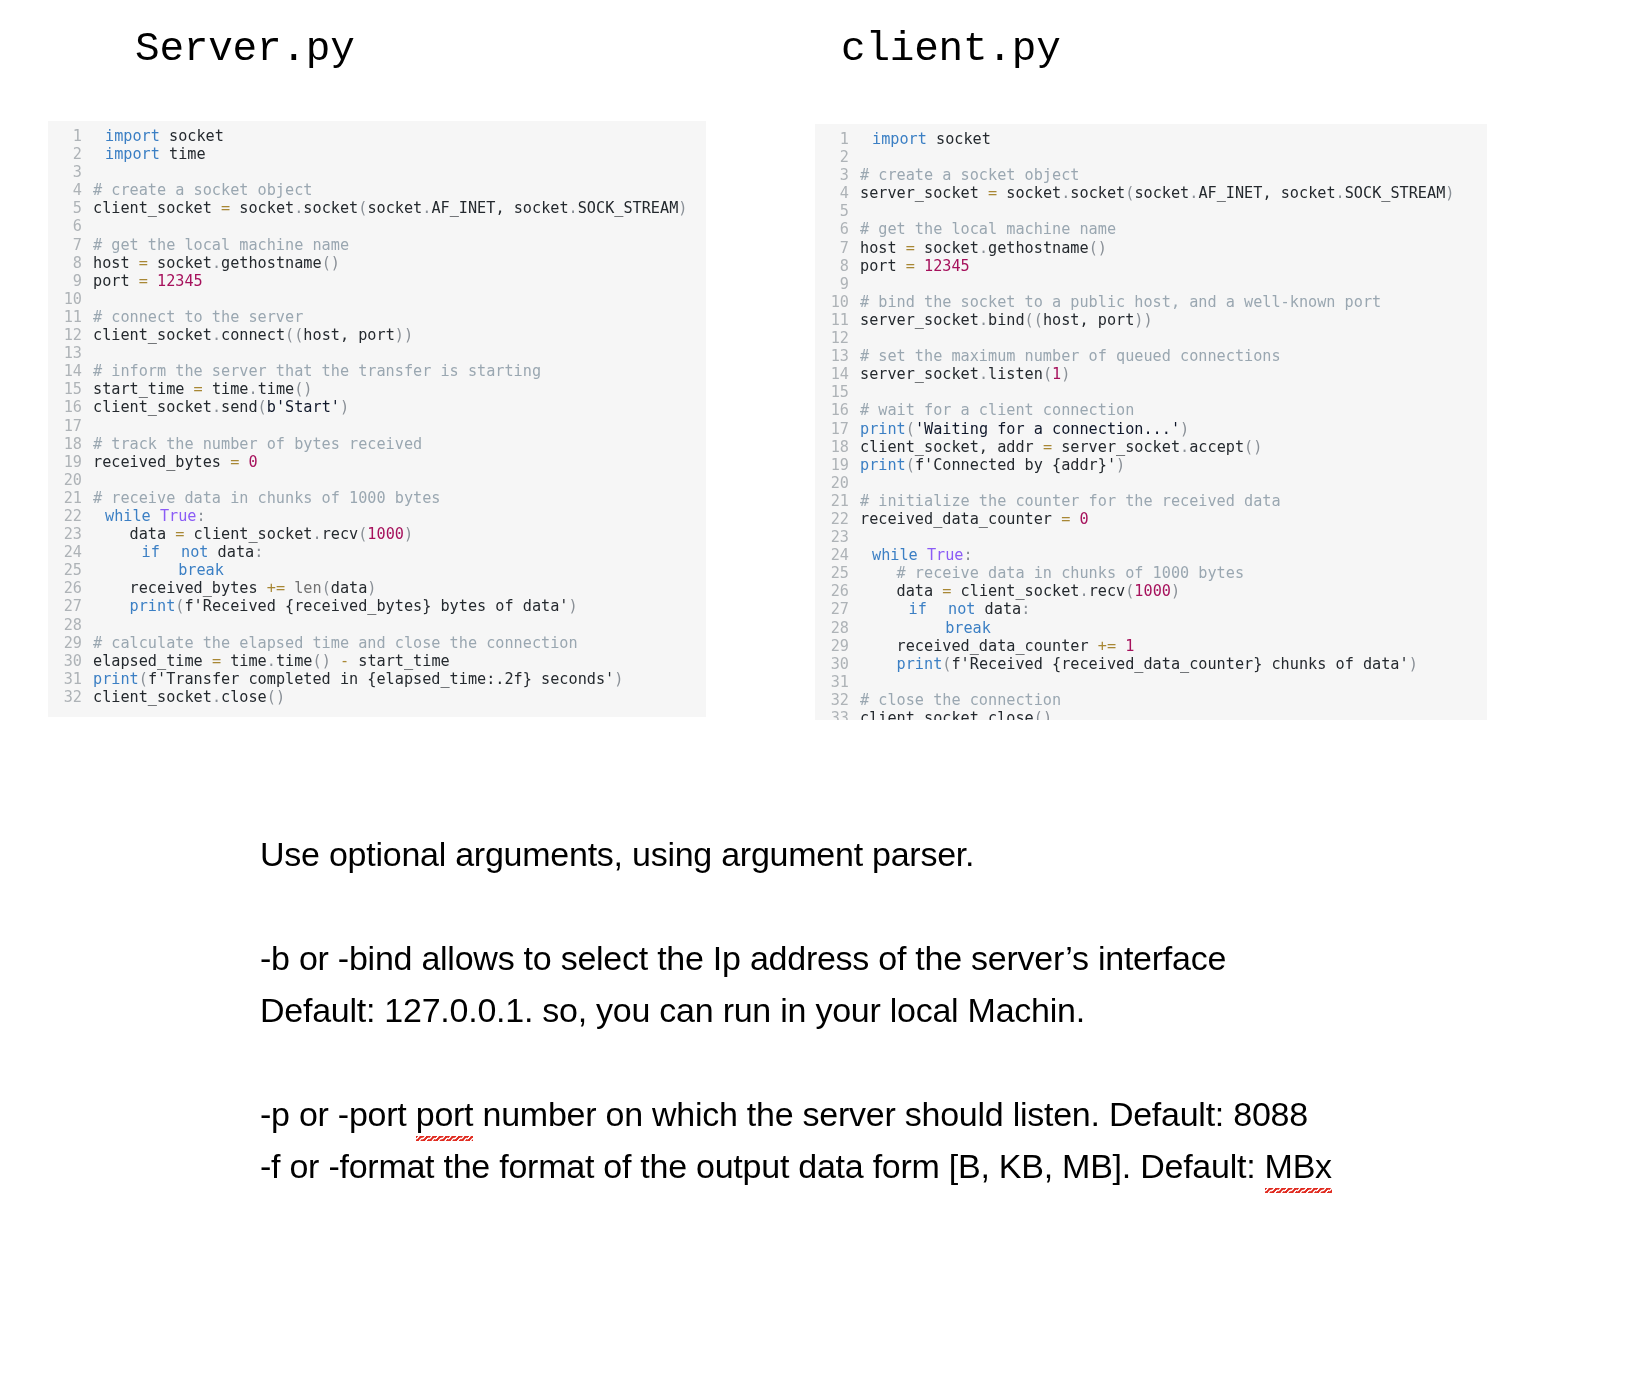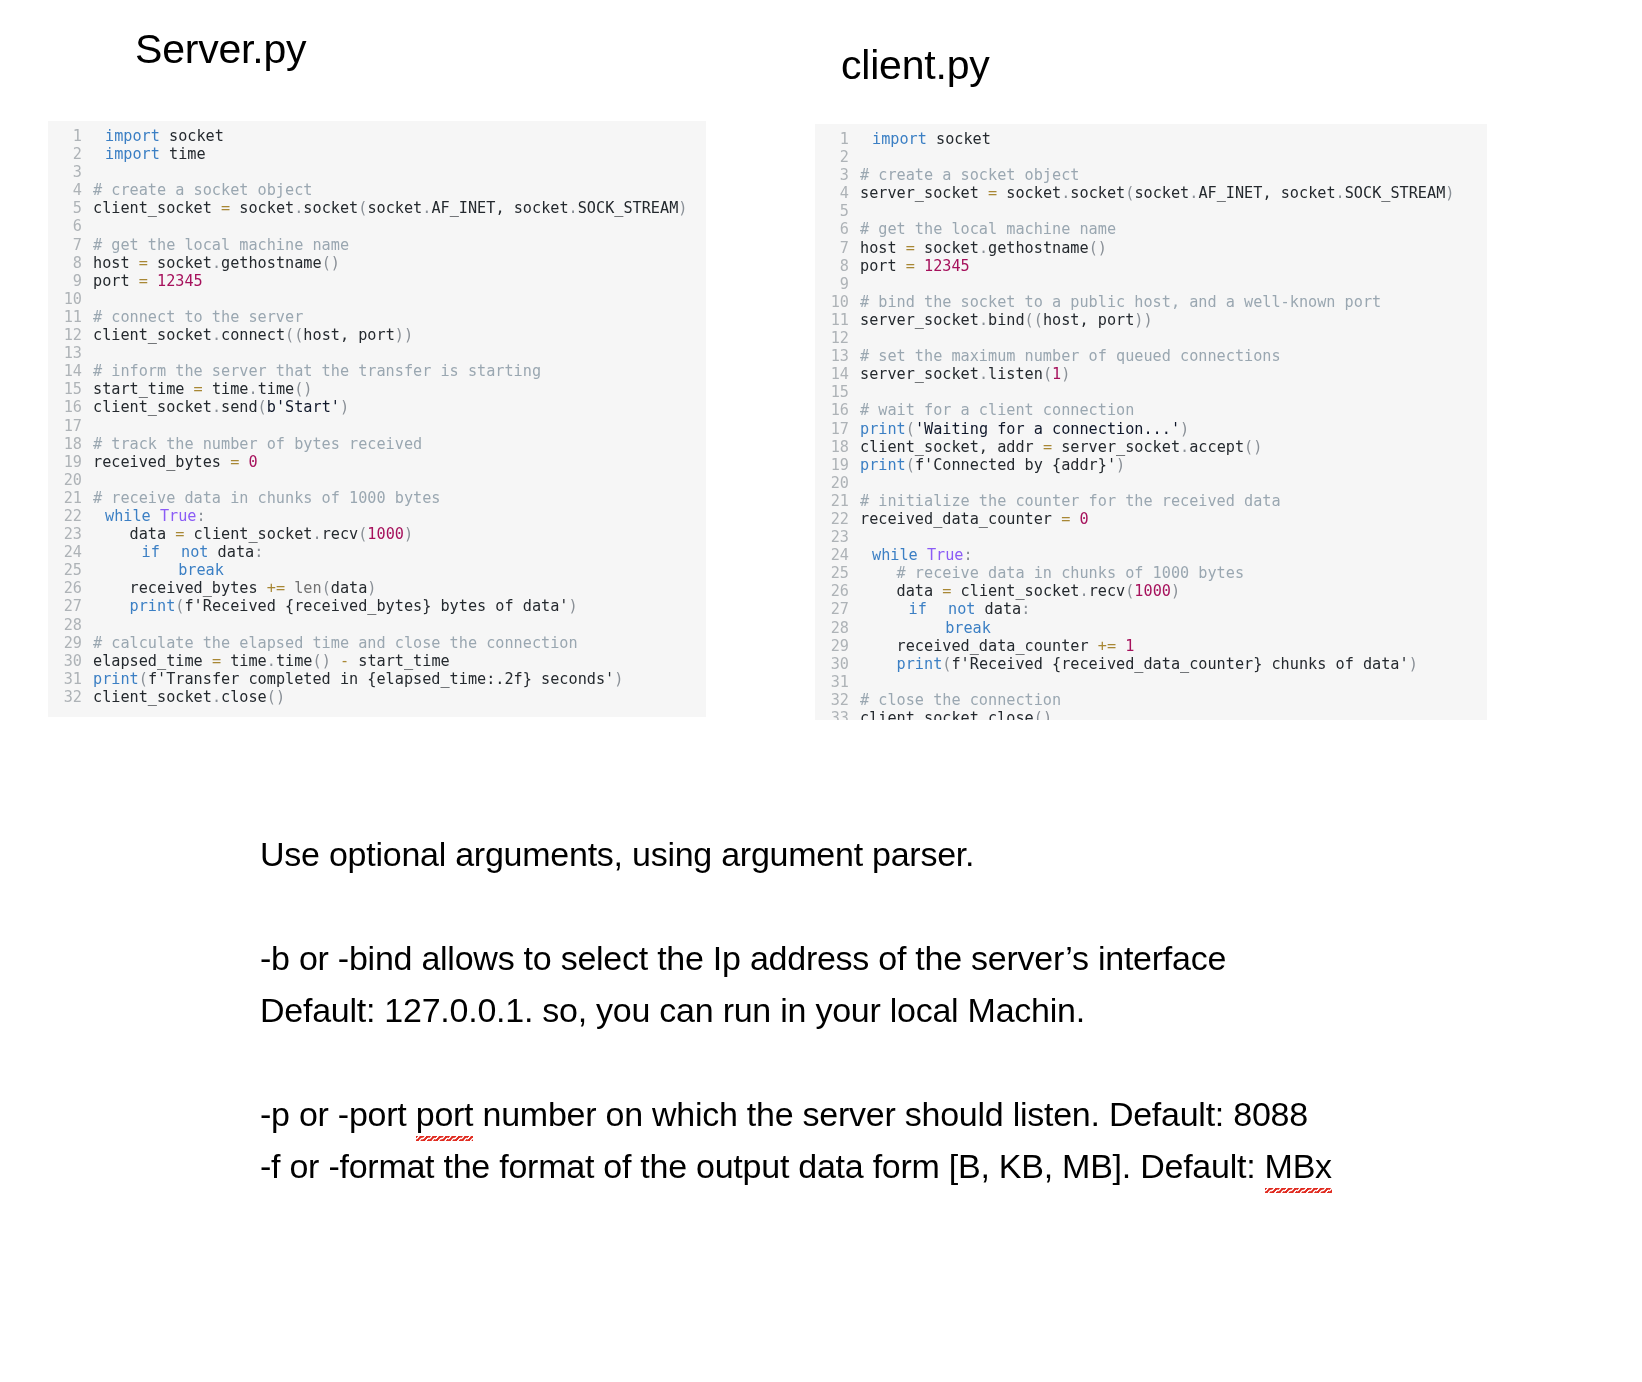--- a/index.html
+++ b/index.html
@@ -11,29 +11,29 @@
     width: 1642px;
     height: 1382px;
     position: relative;
     font-family: "Liberation Sans", sans-serif;
     overflow: hidden;
   }
 
   
   .slide-title {
     position: absolute;
-    font-family: Liberation Sans, sans-serif;
+    font-family: Liberation Mono, monospace;
     font-size: 41px;
     font-weight: 400;
     color: #000000;
     letter-spacing: -0.2px;
     white-space: nowrap;
   }
   #title-left  { left: 135px; top: 26px; }
-  #title-right { left: 841px; top: 26px; margin-top: 16px; }
+  #title-right { left: 841px; top: 26px; }
 
   
   .code-panel {
     position: absolute;
     background: #f6f6f6;
     box-sizing: border-box;
     overflow: hidden;
   }
   #code-panel-left  { left: 48px;  top: 121px; width: 658px; height: 596px; }
   #code-panel-right { left: 815px; top: 124px; width: 672px; height: 596px; }

